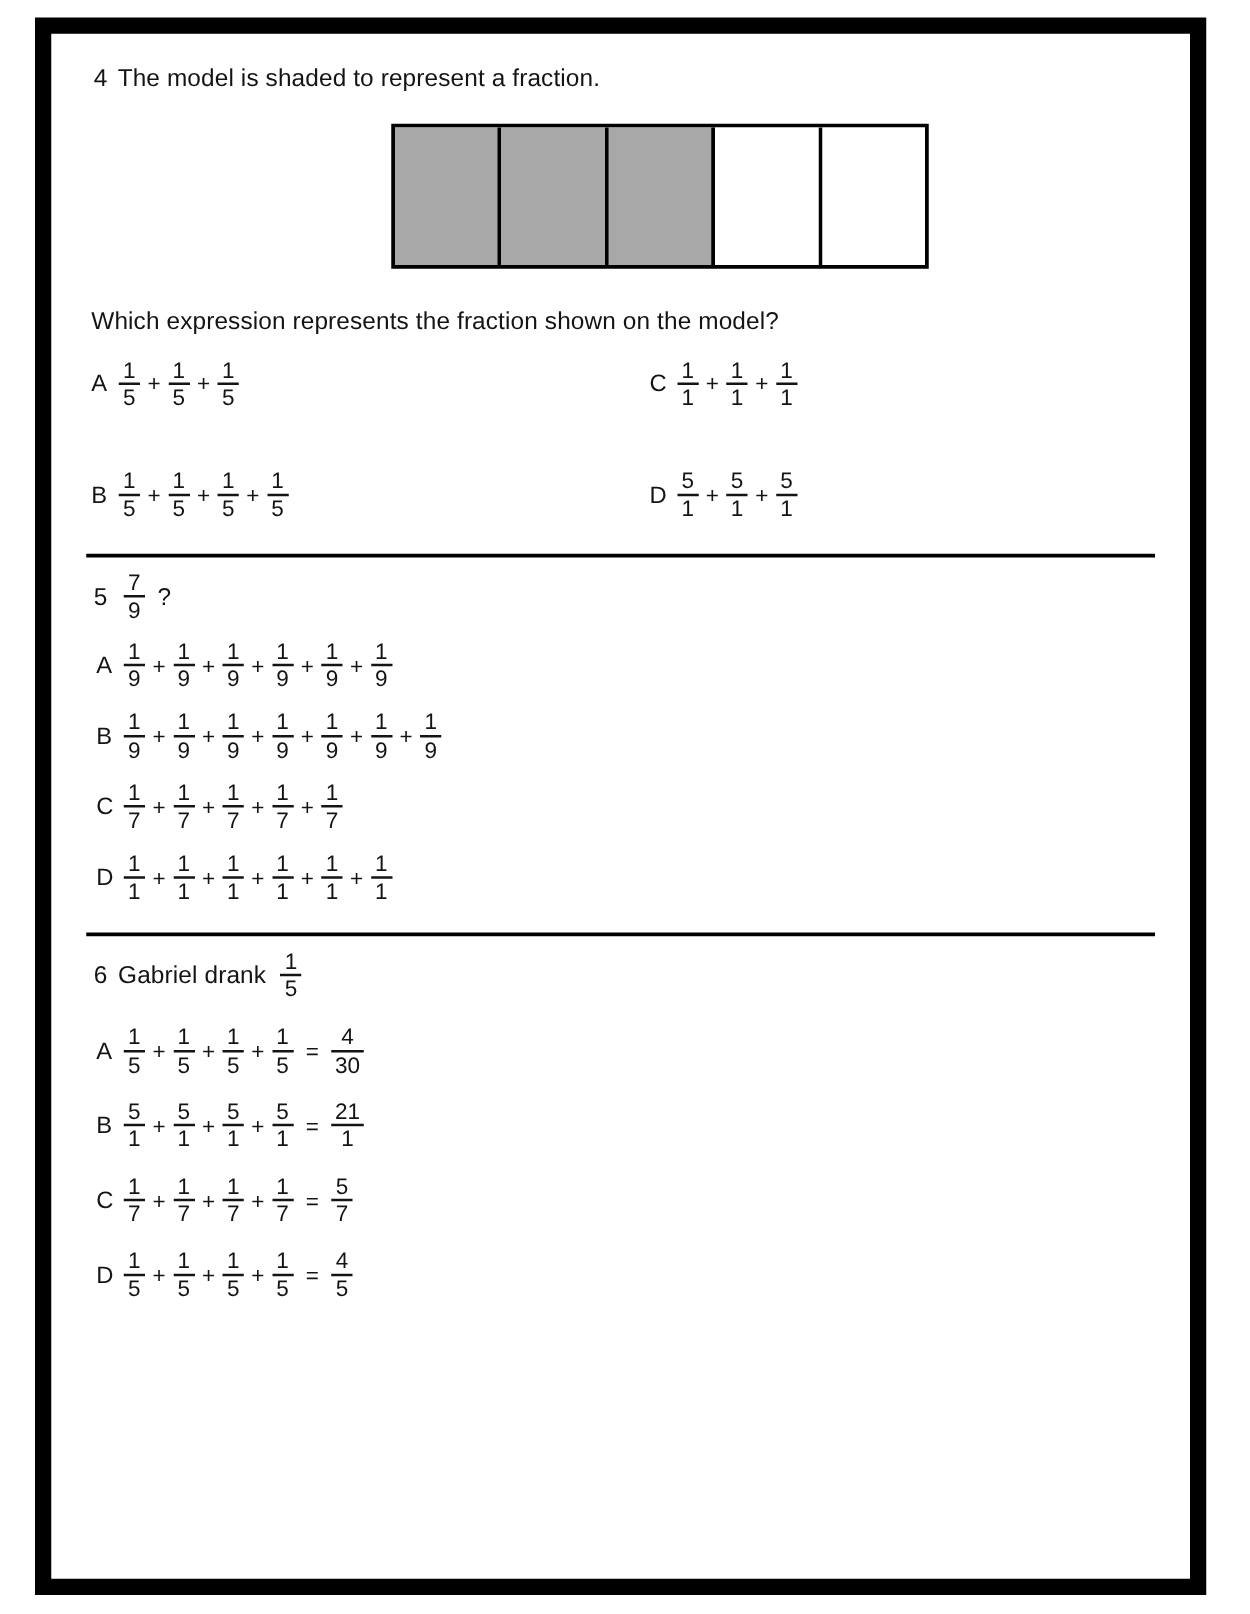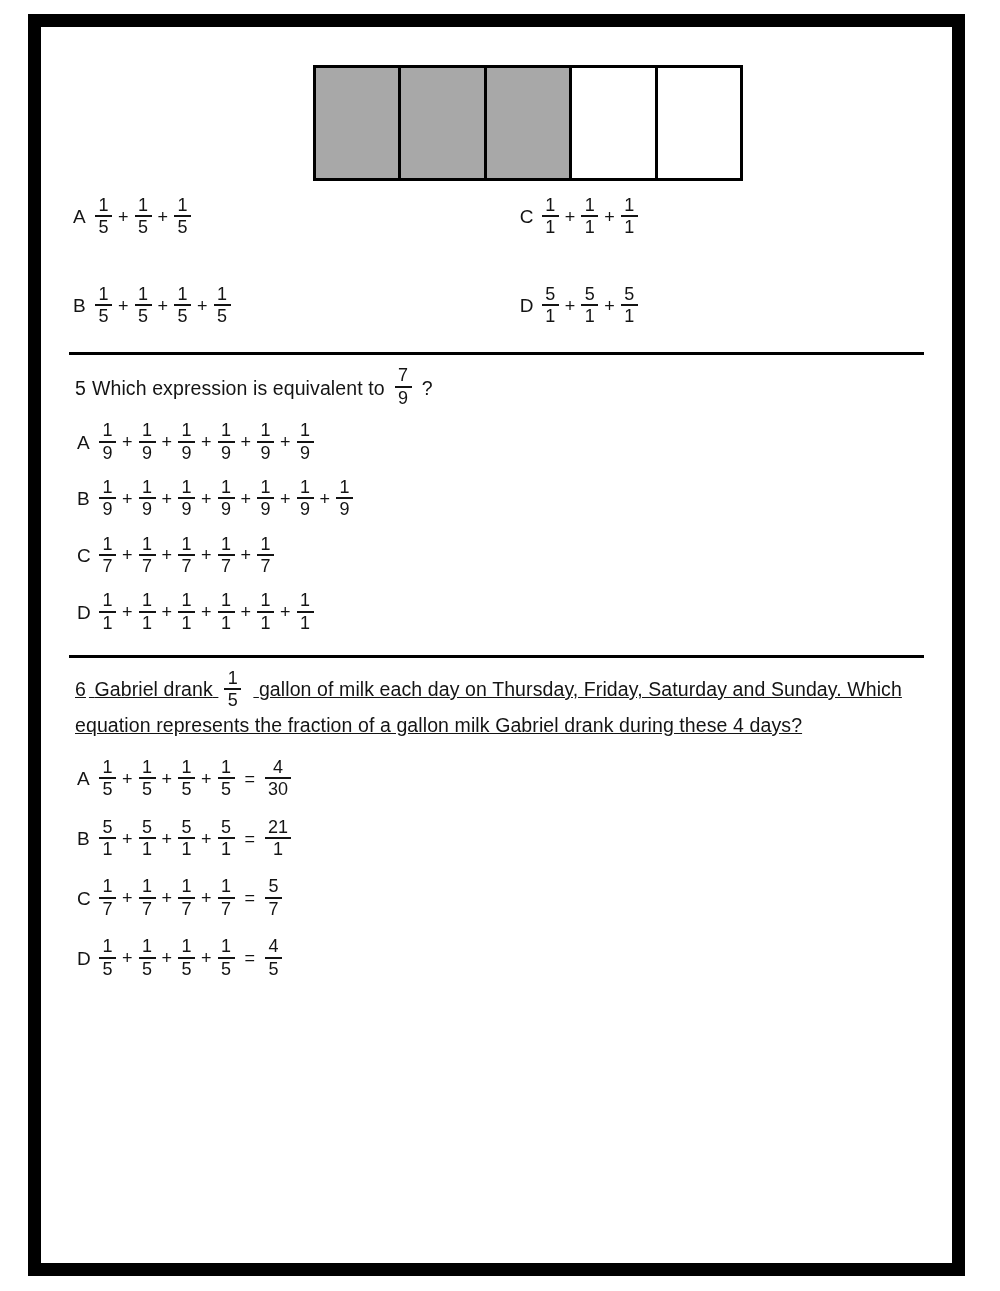--- a/index.html
+++ b/index.html
@@ -143,21 +143,20 @@
     align-items: center;
     margin: 12px 0 0 14px;
   }
   .q5-choice { margin: 16px 0 0 16px; }
   #q5-choices .q5-choice:first-child { margin-top: 14px; }
 
   
   #q6-stem {
     margin: 12px 0 0 14px;
     width: 890px;
-    text-decoration: underline;
   }
   #q6-stem .inline-frac-wrap {
     display: inline-block;
     vertical-align: middle;
     margin: 0 10px 0 4px;
   }
   .q6-choice { margin: 19px 0 0 16px; }
   #q6-choices .q6-choice:first-child { margin-top: 20px; }
   .eq { margin: 0 8px; font-size: 18px; color: #141414; }
 
@@ -170,29 +169,34 @@
     height: 57px;
   }
 </style>
 </head>
 <body>
 
 <div id="page-frame">
   <div id="page-inner">
 
     <div>
+      <div class="qtext" id="q4-stem">
+        <span class="qnum">4</span>
+        <span>The model is shaded to represent a fraction.</span>
+      </div>
 
       <div id="fraction-model">
         <div class="cell shaded" style="background: rgb(168, 168, 168);"></div>
         <div class="cell shaded" style="background: rgb(168, 168, 168);"></div>
         <div class="cell shaded" style="background: rgb(168, 168, 168);"></div>
         <div class="cell"></div>
         <div class="cell"></div>
       </div>
 
+      <div class="qtext" id="q4-prompt">Which expression represents the fraction shown on the model?</div>
 
       <div class="q4-choices">
         <div class="q4-row">
           <div class="q4-col-left">
               <div class="expr-row">
                 <span class="choice-letter">A</span>
                 <span class="frac">
                   <span class="num">1</span>
                   <span class="bar"></span>
                   <span class="den">5</span>
@@ -287,21 +291,20 @@
             </div>
         </div>
       </div>
     </div>
 
     <div class="divider"></div>
 
     <div>
       <div class="qtext" id="q5-stem">
         <span class="qnum">5</span>
-        <span style="margin-left:3px">Which expression is equivalent to</span>
         <span style="margin:0 8px"><span class="frac">
               <span class="num">7</span>
               <span class="bar"></span>
               <span class="den">9</span>
             </span></span>
         <span>?</span>
       </div>
       <div id="q5-choices">
         <div class="q5-choice">
             <div class="expr-row">
@@ -470,21 +473,20 @@
 
     <div>
       <div class="qtext" id="q6-stem">
         <span class="qnum">6</span>
         <span>Gabriel drank</span>
         <span class="inline-frac-wrap"><span class="frac">
               <span class="num">1</span>
               <span class="bar"></span>
               <span class="den">5</span>
             </span></span>
-        <span>gallon of milk each day on Thursday, Friday, Saturday and Sunday. Which equation represents the fraction of a gallon milk Gabriel drank during these 4 days?</span>
       </div>
       <div id="q6-choices">
         <div class="q6-choice">
             <div class="expr-row">
               <span class="choice-letter">A</span>
               <span class="frac">
                 <span class="num">1</span>
                 <span class="bar"></span>
                 <span class="den">5</span>
               </span>

